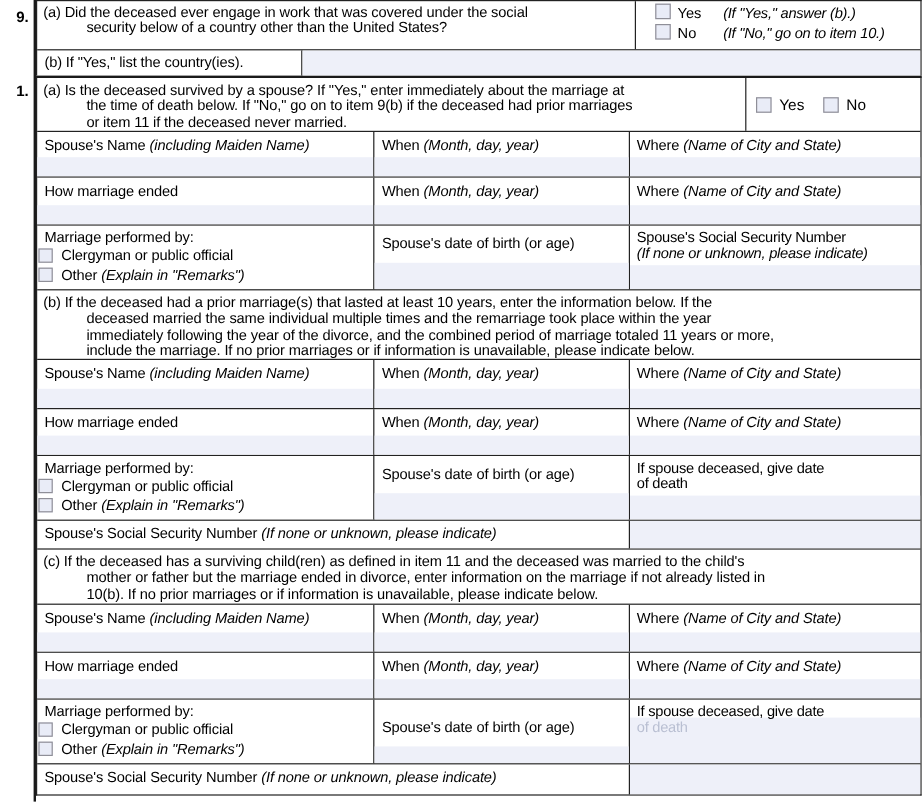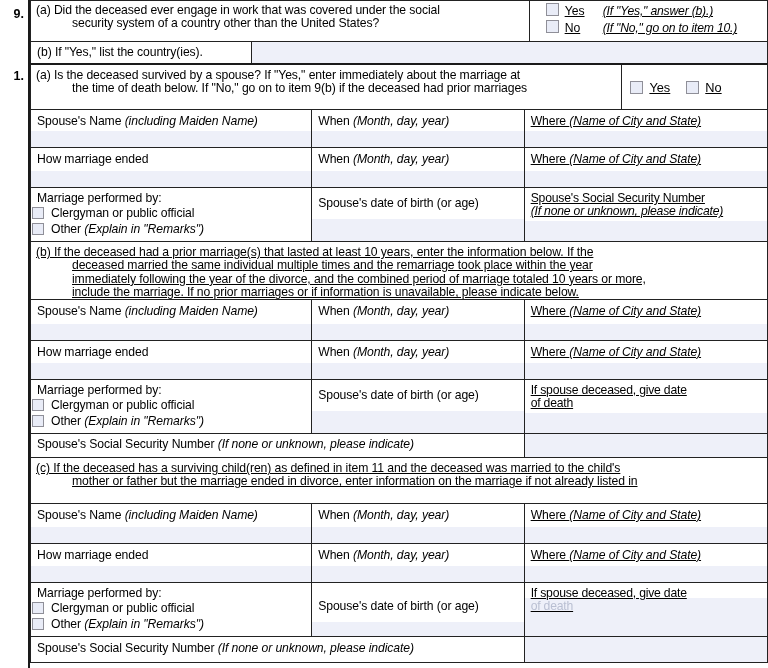--- a/index.html
+++ b/index.html
@@ -53,21 +53,21 @@
     border-top: 1px solid #222;
   }
   .blk.last { border-bottom: 1px solid #222; }
 
   .row { display: flex; width: 100%; }
   .cell {
     position: relative;
     border-right: 1px solid #222;
     overflow: hidden;
   }
-  .cell:last-child { border-right: none; text-decoration: underline; }
+  .cell:last-child { border-right: none; }
 
   .sep-top { border-top: 1px solid #222; }
 
   
   .q {
     font-size: 12.2px;
     line-height: 13.4px;
     padding: 3px 4px 3px 5px;
     letter-spacing: -0.1px;
   }
@@ -148,21 +148,21 @@
 
   <div class="panel">
 
     <div class="blk">
 
       <div class="row">
         <div class="cell" style="width:500px;">
           <div class="q" style="height:40px;">
             <span class="hang">
               <span>(a) Did the deceased ever engage in work that was covered under the social</span>
-              <span class="ind" style="padding-left:18px;">security system of a country other than the United States?</span>
+              <span class="ind" style="padding-left:18px;">security below of a country other than the United States?</span>
             </span>
           </div>
         </div>
         <div class="cell" style="width:238px;">
           <div class="ynrow">
             <span class="cb"></span>
             <span class="yn-lbl">Yes</span>
             <span class="yn-note">(If "Yes," answer (b).)</span>
           </div>
           <div class="ynrow" style="padding-top:0;">
@@ -185,20 +185,21 @@
     </div>
 
     <div class="blk last" style="border-top:2px solid #1a1a1a;">
 
       <div class="row">
         <div class="cell" style="width:593px;">
           <div class="q" style="height:44px;padding-top:4px;">
             <span class="hang">
               <span>(a) Is the deceased survived by a spouse? If "Yes," enter immediately about the marriage at</span>
               <span class="ind" style="padding-left:18px;">the time of death below. If "No," go on to item 9(b) if the deceased had prior marriages</span>
+              <span class="ind" style="padding-left:18px;">or item 11 if the deceased never married.</span>
             </span>
           </div>
         </div>
         <div class="cell" style="width:145px;">
           <div style="display:flex;align-items:center;height:44px;padding-left:8px;font-size:12.8px;">
             <span class="cb"></span>
             <span style="margin-right:16px;">Yes</span>
             <span class="cb"></span>
             <span>No</span>
           </div>
@@ -258,21 +259,21 @@
           <div class="fill" style="height:20px;"></div>
         </div>
       </div>
 
       <div class="row sep-top">
         <div class="cell" style="width:738px;">
           <div class="q" style="height:57px;padding-top:4px;">
             <span class="hang">
               <span>(b) If the deceased had a prior marriage(s) that lasted at least 10 years, enter the information below. If the</span>
               <span class="ind" style="padding-left:18px;">deceased married the same individual multiple times and the remarriage took place within the year</span>
-              <span class="ind" style="padding-left:18px;">immediately following the year of the divorce, and the combined period of marriage totaled 10 years or more,</span>
+              <span class="ind" style="padding-left:18px;">immediately following the year of the divorce, and the combined period of marriage totaled 11 years or more,</span>
               <span class="ind" style="padding-left:18px;">include the marriage. If no prior marriages or if information is unavailable, please indicate below.</span>
             </span>
           </div>
         </div>
       </div>
 
       <div class="row sep-top">
         <div class="cell" style="width:282px;height:40px;">
           <div class="lbl"><span>Spouse's Name </span><i>(including Maiden Name)</i></div>
           <div class="fill"></div>
@@ -335,20 +336,21 @@
           <div class="fill-full"></div>
         </div>
       </div>
 
       <div class="row sep-top">
         <div class="cell" style="width:738px;">
           <div class="q" style="height:45px;padding-top:4px;">
             <span class="hang">
               <span>(c) If the deceased has a surviving child(ren) as defined in item 11 and the deceased was married to the child's</span>
               <span class="ind" style="padding-left:18px;">mother or father but the marriage ended in divorce, enter information on the marriage if not already listed in</span>
+              <span class="ind" style="padding-left:18px;">10(b). If no prior marriages or if information is unavailable, please indicate below.</span>
             </span>
           </div>
         </div>
       </div>
 
       <div class="row sep-top">
         <div class="cell" style="width:282px;height:39px;">
           <div class="lbl"><span>Spouse's Name </span><i>(including Maiden Name)</i></div>
           <div class="fill"></div>
         </div>

